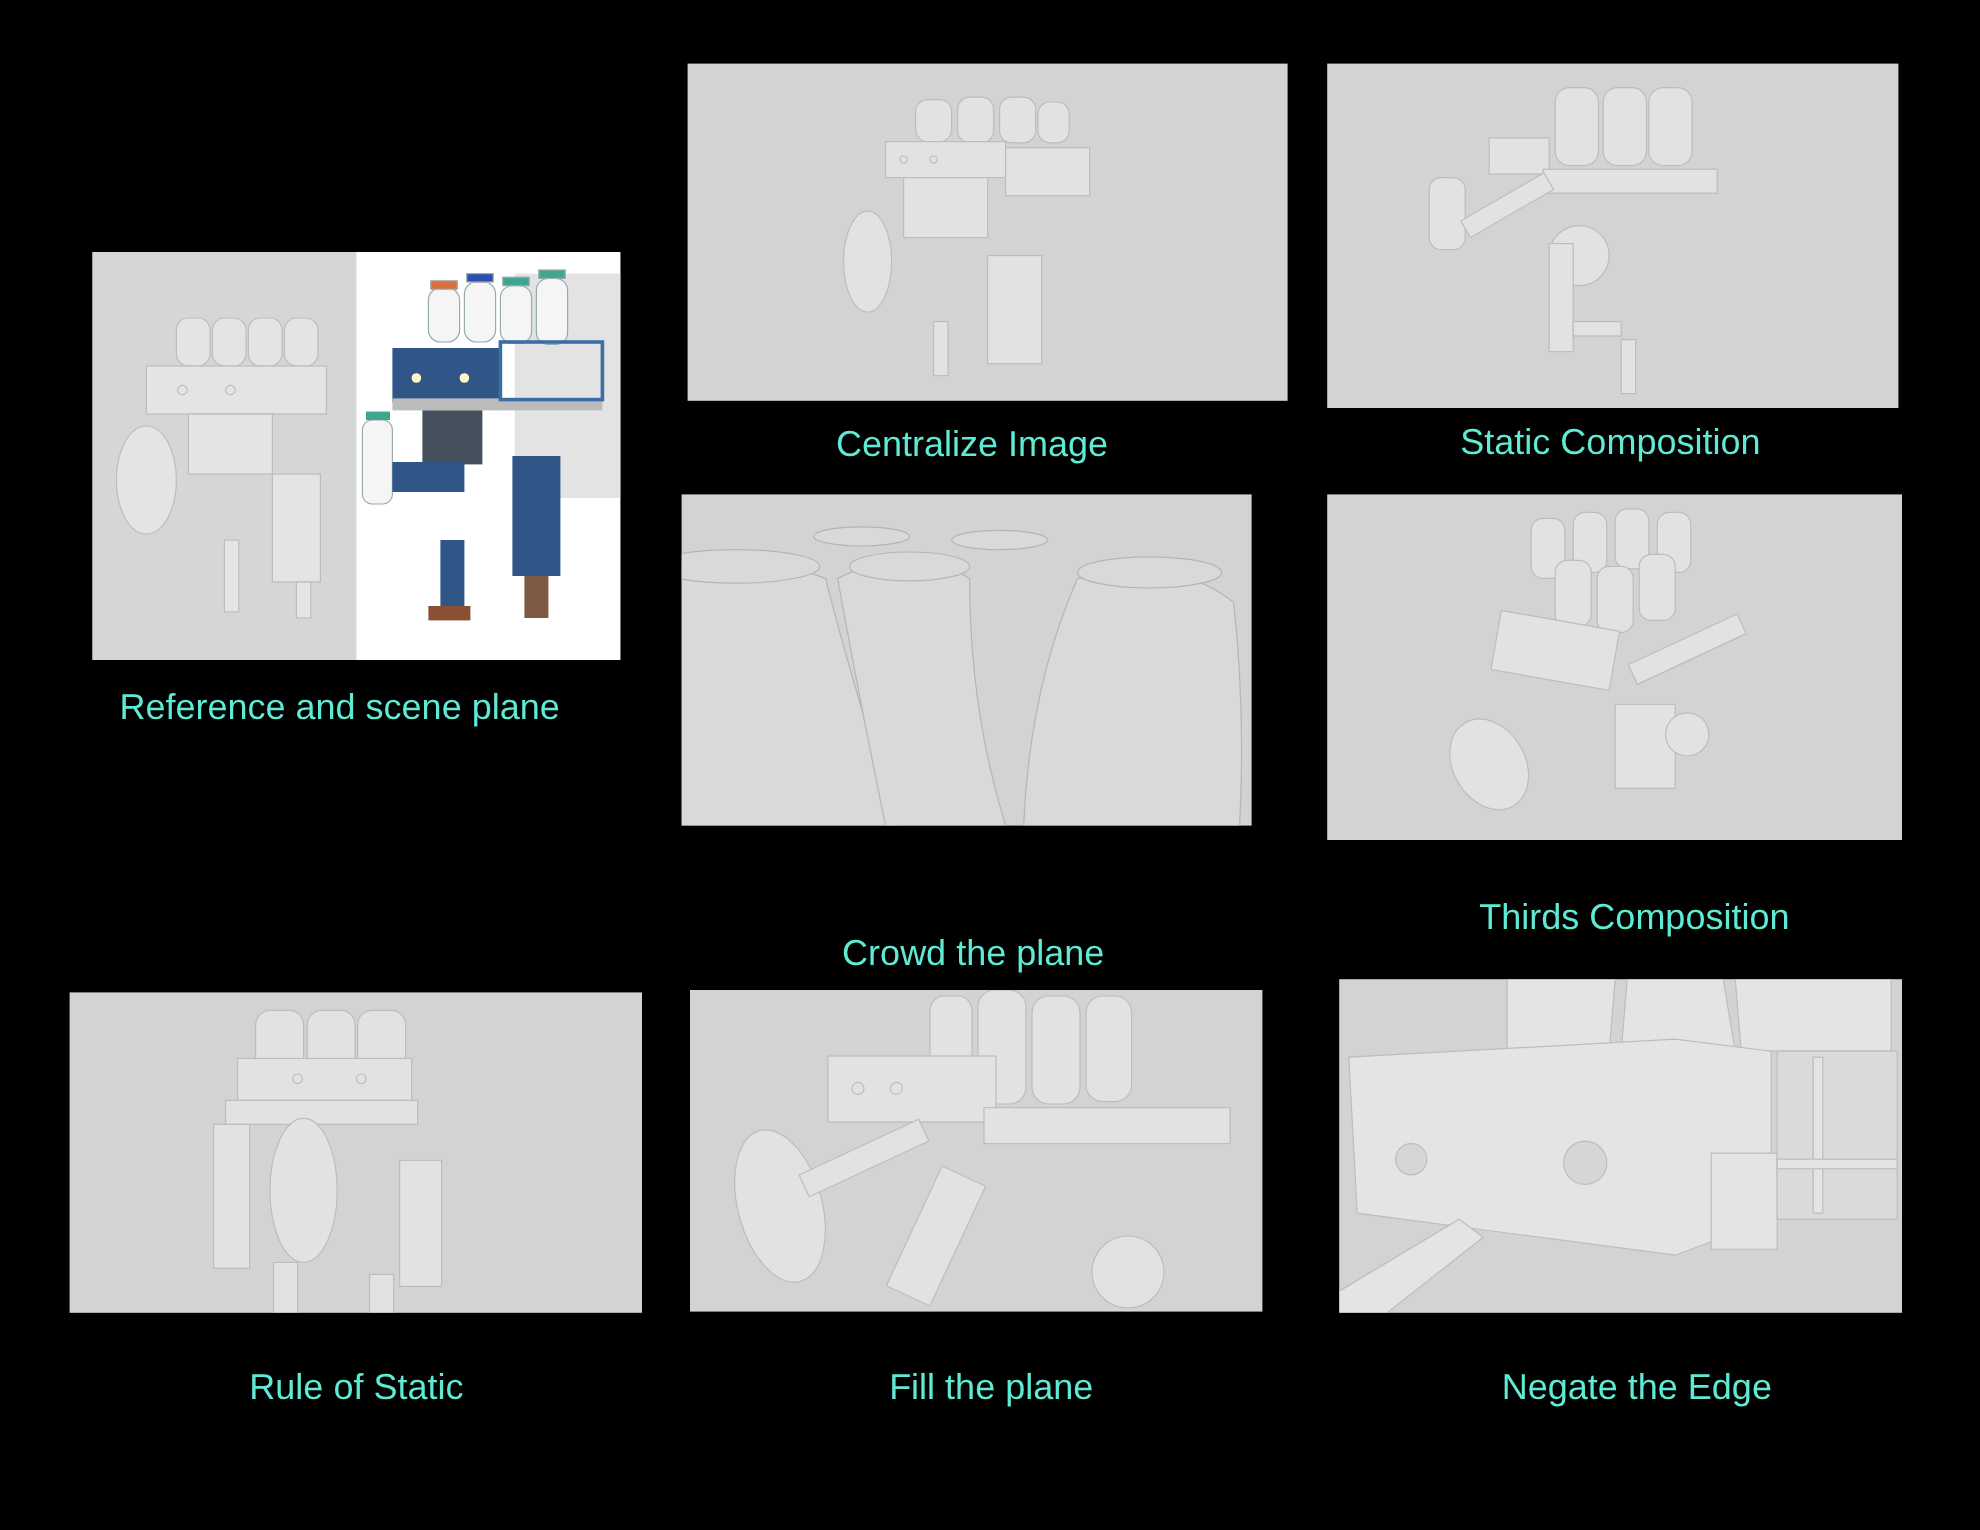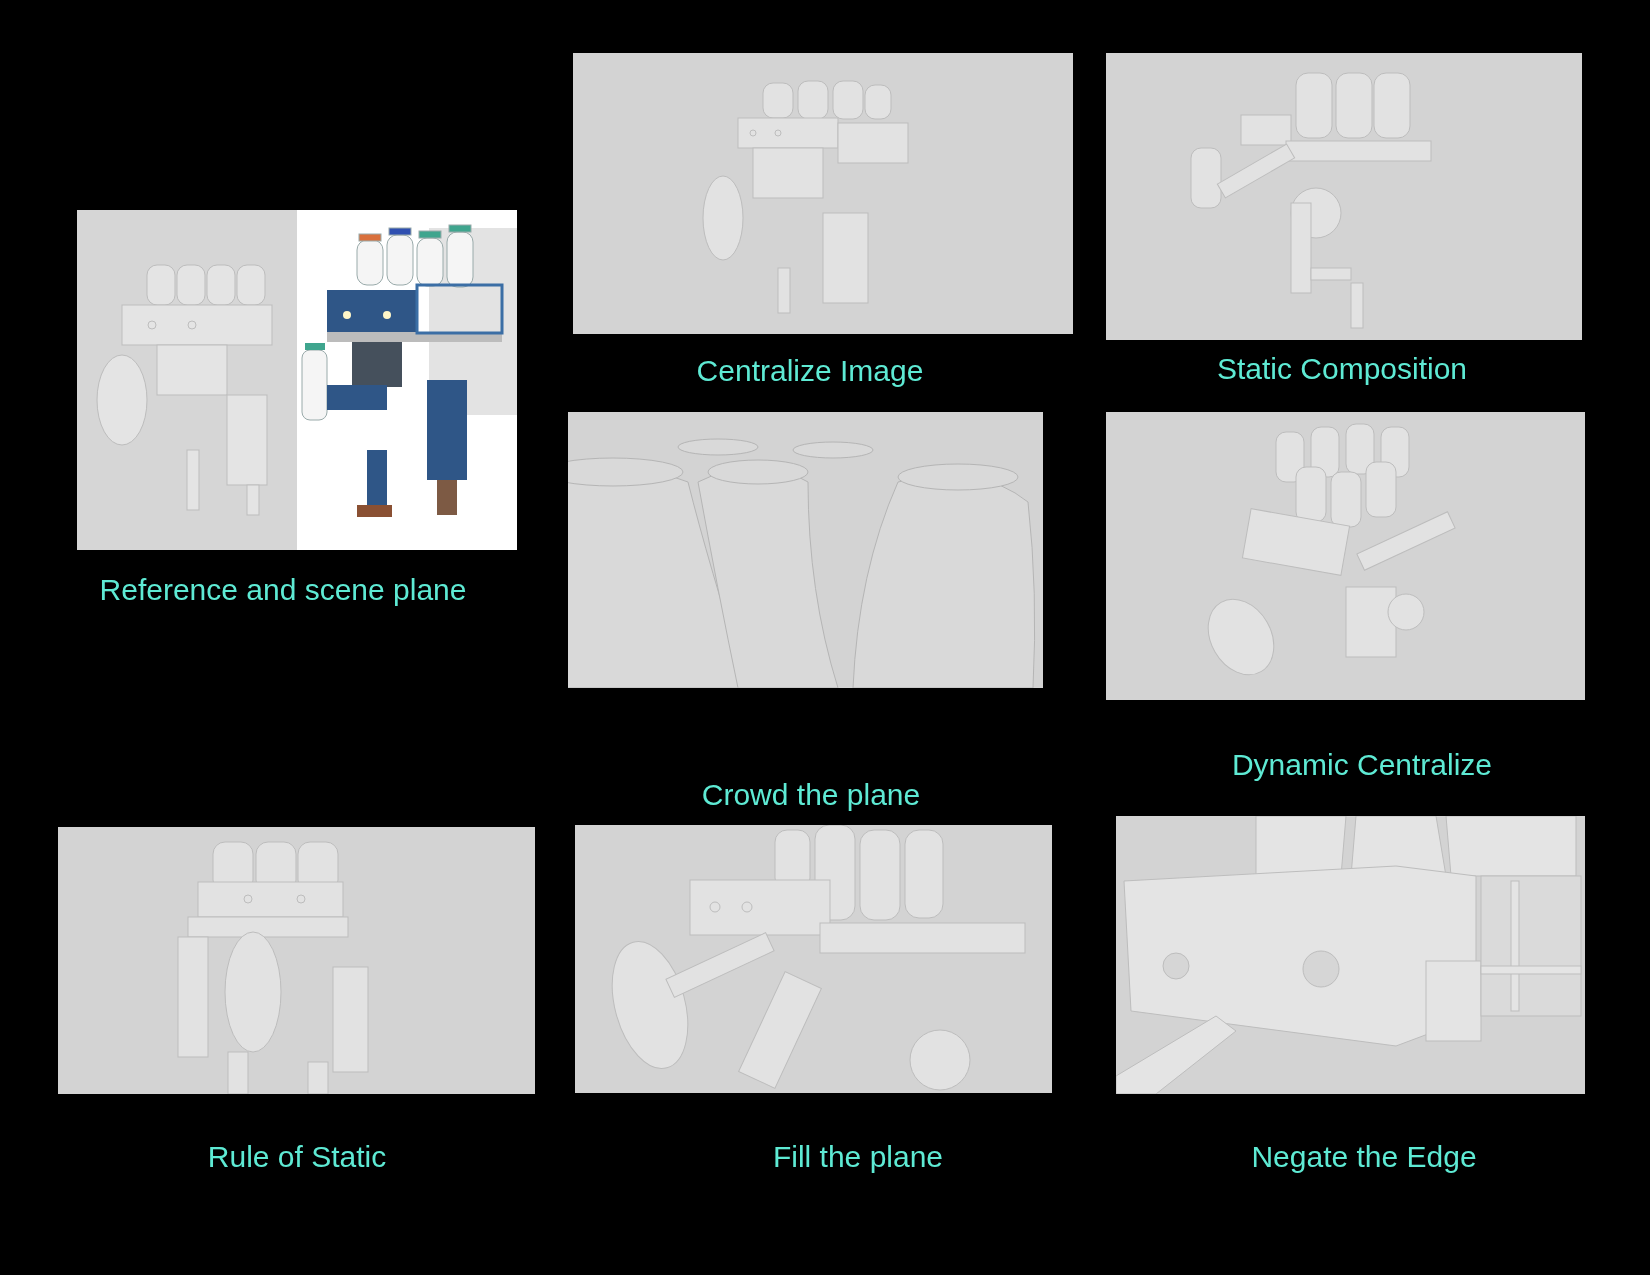--- a/index.html
+++ b/index.html
@@ -130,21 +130,21 @@
         <rect x="225" y="60" width="30" height="55" rx="10"></rect>
         <rect x="260" y="50" width="30" height="55" rx="10"></rect>
       <rect x="140" y="105" width="100" height="50" transform="rotate(10 190 130)"></rect>
       <rect x="250" y="120" width="100" height="18" transform="rotate(-25 300 129)"></rect>
       <ellipse cx="135" cy="225" rx="30" ry="40" transform="rotate(-30 135 225)"></ellipse>
       <rect x="240" y="175" width="50" height="70"></rect>
       <circle cx="300" cy="200" r="18"></circle>
     </g>
   </svg>
 </div>
-<div class="caption" style="left:1362px;top:750px;">Dynamic Centralize</div>
+<div class="caption" style="left:1362px;top:750px;">Thirds Composition</div>
 
 <div class="panel" style="left:58px;top:827px;width:477px;height:267px;">
   <svg viewBox="0 0 477 267">
     <g fill="#e2e2e2" stroke="#bdbdbd">
       <rect x="155" y="15" width="40" height="50" rx="12"></rect>
         <rect x="198" y="15" width="40" height="50" rx="12"></rect>
         <rect x="240" y="15" width="40" height="50" rx="12"></rect>
       <rect x="140" y="55" width="145" height="35"></rect>
       <circle cx="190" cy="72" r="4"></circle>
         <circle cx="243" cy="72" r="4"></circle>
@@ -170,21 +170,21 @@
       <circle cx="140" cy="82" r="5"></circle>
         <circle cx="172" cy="82" r="5"></circle>
       <rect x="245" y="98" width="205" height="30"></rect>
       <ellipse cx="75" cy="180" rx="35" ry="65" transform="rotate(-15 75 180)"></ellipse>
       <rect x="90" y="130" width="110" height="20" transform="rotate(-25 145 140)"></rect>
       <circle cx="365" cy="235" r="30"></circle>
       <rect x="185" y="150" width="40" height="110" transform="rotate(25 205 205)"></rect>
     </g>
   </svg>
 </div>
-<div class="caption" style="left:826px;top:1142px;margin-left:32px;">Fill the plane</div>
+<div class="caption" style="left:826px;top:1142px;">Fill the plane</div>
 
 <div class="panel" style="left:1116px;top:816px;width:469px;height:278px;">
   <svg viewBox="0 0 469 278">
     <g fill="#e4e4e4" stroke="#bdbdbd">
       <path d="M140 0 L230 0 L225 60 L140 60 Z"></path>
       <path d="M240 0 L320 0 L330 60 L235 60 Z"></path>
       <path d="M330 0 L460 0 L460 60 L335 60 Z"></path>
       <path d="M8 65 L280 50 L360 60 L360 200 L280 230 L15 195 Z"></path>
       <circle cx="60" cy="150" r="13" fill="#d6d6d6"></circle>
       <circle cx="205" cy="153" r="18" fill="#d6d6d6"></circle>

